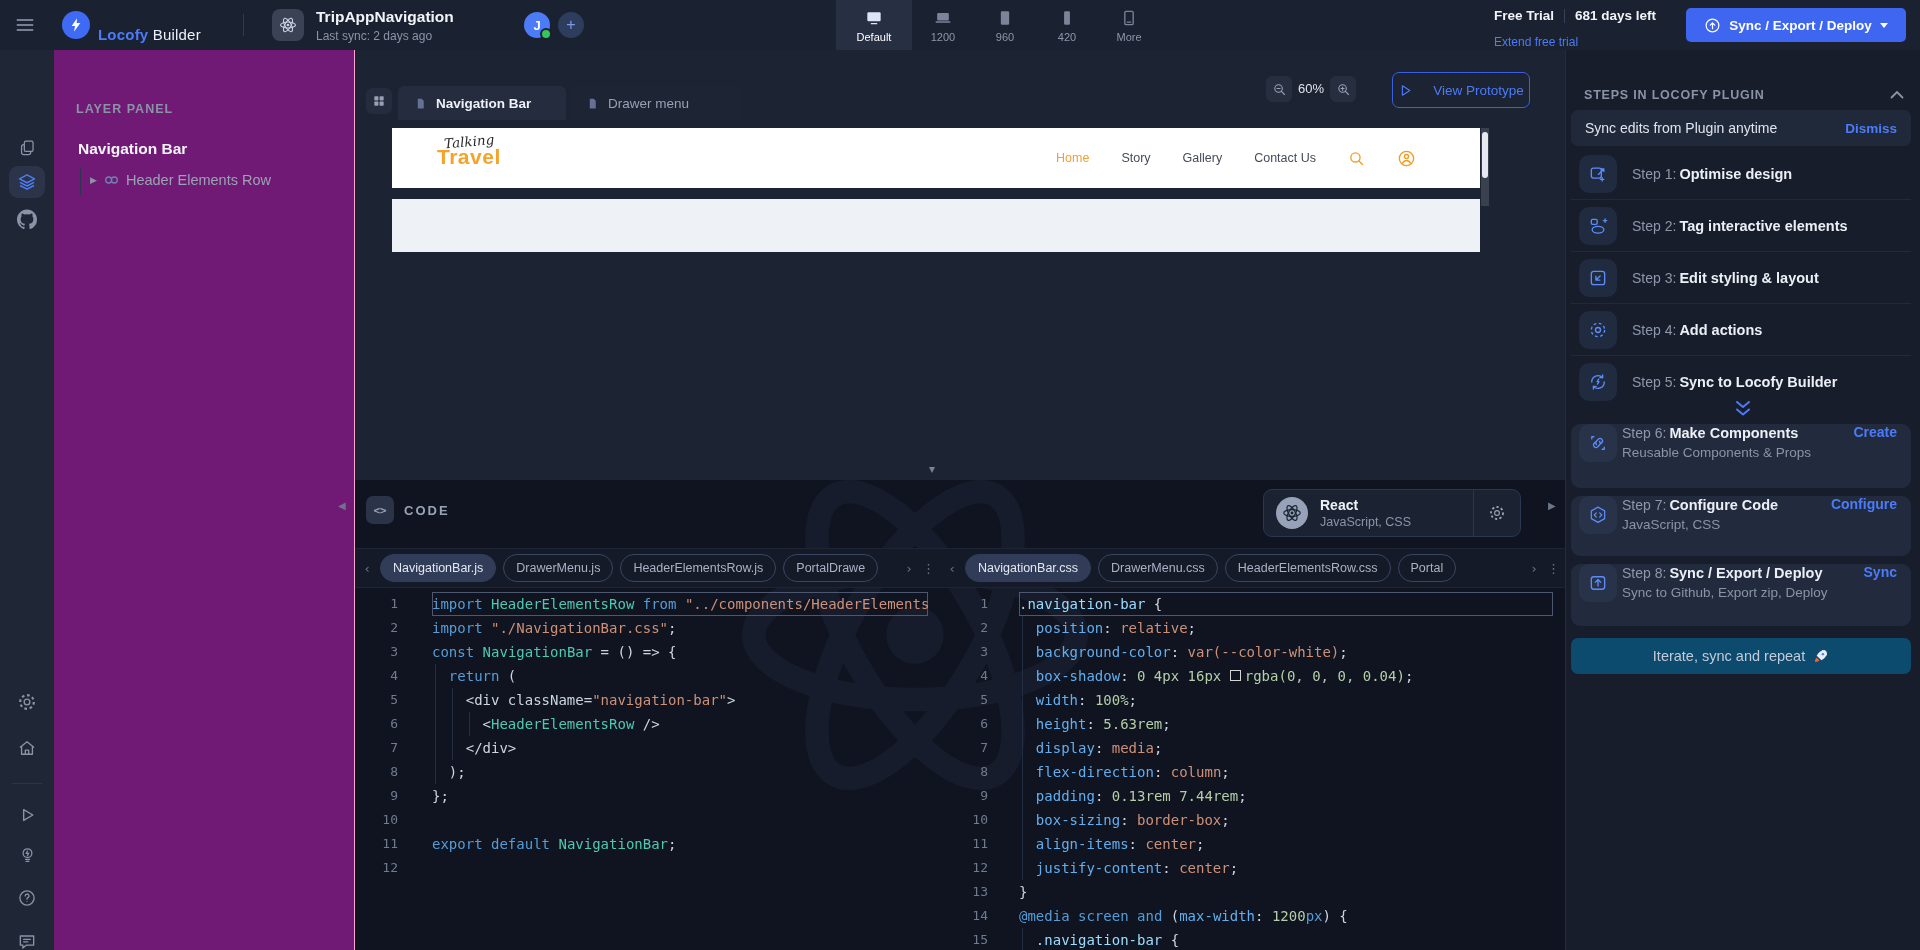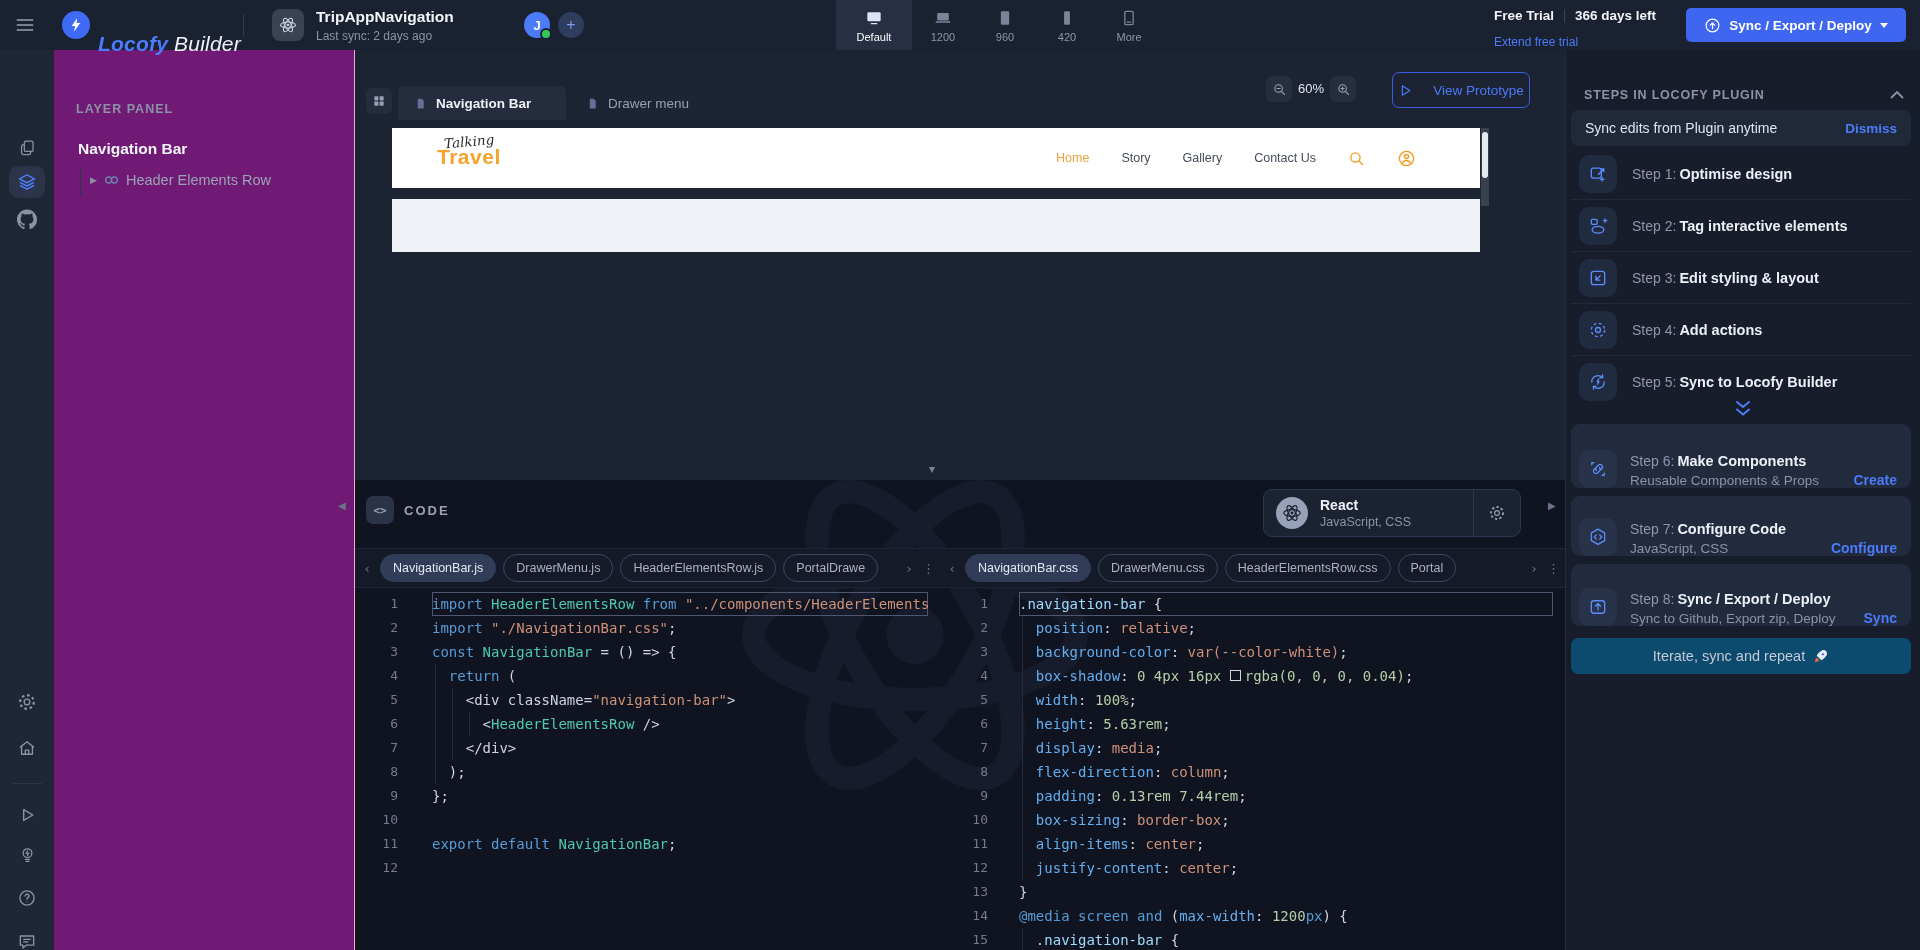--- a/index.html
+++ b/index.html
@@ -4,21 +4,21 @@
 <style>
 html,body{margin:0;padding:0;background:#0d1119}
 #app{position:relative;width:1920px;height:950px;overflow:hidden;background:#161c2a;font-family:"Liberation Sans",sans-serif;color:#e8ebf2}
 svg{display:block}
 .abs{position:absolute}
 .glyph{font-family:"DejaVu Sans",sans-serif}
 
 .topbar{position:absolute;left:0;top:0;width:1920px;height:50px;background:#1a2130;z-index:5}
 .hamburger{left:14px;top:14px;color:#97a0b4;cursor:pointer}
 .logo-mark{left:62px;top:11px;width:28px;height:28px;border-radius:50%;background:#3f6af5;display:flex;align-items:center;justify-content:center}
-.logo-text{left:98px;top:32px;font-size:21px;font-style:italic;letter-spacing:.2px;white-space:nowrap}
+.logo-text{left:98px;top:26px;font-size:15px;letter-spacing:.2px;white-space:nowrap}
 .logo-text b{color:#4b7bf9;font-weight:700}
 .logo-text span{color:#eef1f7;font-weight:400}
 .tb-divider{left:243px;top:14px;width:1px;height:22px;background:#323b4e}
 .proj-icon{left:272px;top:9px;width:32px;height:32px;border-radius:8px;background:#3a4254;display:flex;align-items:center;justify-content:center;color:#c9d2e4}
 .proj-meta{left:316px;top:8px}
 .proj-name{font-size:15.5px;font-weight:700;color:#f2f4f8}
 .proj-sync{font-size:12px;color:#8b93a7;margin-top:3px}
 .avatar{left:524px;top:12px;width:26px;height:26px;border-radius:50%;background:#4b7bf9;color:#fff;font-size:13px;font-weight:700;display:flex;align-items:center;justify-content:center}
 .avatar i{position:absolute;right:-2px;bottom:-2px;width:8px;height:8px;border-radius:50%;background:#35c759;border:2px solid #1a2130}
 .add-btn{left:558px;top:12px;width:26px;height:26px;border-radius:50%;background:#2e3c5e;color:#7f9be8;font-size:16px;line-height:1;display:flex;align-items:center;justify-content:center;cursor:pointer}
@@ -106,21 +106,21 @@
 .sp-title{position:absolute;left:18px;top:38px;font-size:12.5px;font-weight:700;letter-spacing:.8px;color:#8b93a7}
 .sp-chevron{position:absolute;right:16px;top:40px;color:#8b93a7;cursor:pointer}
 .sp-notice{position:absolute;left:5px;top:60px;width:340px;height:36px;background:#202939;border-radius:7px;display:flex;align-items:center;padding:0 14px;box-sizing:border-box;font-size:14px;color:#dfe4ee}
 .dismiss{margin-left:auto;color:#4b7bf9;font-weight:700;font-size:13.5px;cursor:pointer}
 .sp-row{position:absolute;left:5px;width:340px;height:52px;display:flex;align-items:center;gap:15px;padding:0 8px;box-sizing:border-box;border-bottom:1px solid #222a3a;cursor:pointer}
 .sp-row.nosep{border-bottom:none}
 .sp-ic{width:38px;height:38px;border-radius:10px;background:#212b40;display:flex;align-items:center;justify-content:center;flex:none;color:#5b8cf9}
 .sp-text{font-size:14px;color:#8e97ab}
 .sp-text b{color:#eceff5;font-size:14.5px;margin-left:3px}
 .sp-dchev{position:absolute;left:0;right:0;top:350px;display:flex;justify-content:center;color:#4b7bf9}
-.sp-card{position:absolute;left:5px;width:340px;background:#222b3d;border-radius:9px;display:flex;align-items:flex-end;gap:13px;padding:0 14px 0 8px;box-sizing:border-box;cursor:pointer}
+.sp-card{position:absolute;left:5px;width:340px;background:#222b3d;border-radius:9px;display:flex;align-items:flex-start;gap:5px;padding:0 14px 0 8px;box-sizing:border-box;cursor:pointer}
 .sp-card .sp-ic{background:#28334a}
 .sp-card .meta{flex:1}
 .sp-sub{font-size:13.5px;color:#8b93a7;margin-top:3px}
 .sp-action{color:#4b7bf9;font-weight:700;font-size:14px;flex:none;cursor:pointer}
 .sp-iter{position:absolute;left:5px;top:588px;width:340px;height:36px;background:#0c4a6e;border-radius:7px;display:flex;align-items:center;justify-content:center;gap:8px;font-size:14.5px;color:#c3cad8;cursor:pointer}
 </style>
 </head>
 <body>
 
 <div id="app">
@@ -200,21 +200,21 @@
             <path d="M10 17h4" stroke-linecap="round"></path>
           </svg>
         <span class="dlabel">More</span>
       </div>
     </div>
 
     <div class="abs trial">
       <div class="trial-line">
         <span>Free Trial</span>
         <i></i>
-        <span>366 days left</span>
+        <span>681 days left</span>
       </div>
       <div class="extend">Extend free trial</div>
     </div>
 
     <div class="abs deploy">
       <svg width="17" height="17" viewBox="0 0 24 24" fill="none" stroke="#fff" stroke-width="1.7">
           <circle cx="12" cy="12" r="9"></circle>
           <path d="M12 16.5V8.5M8.8 11.5L12 8.3l3.2 3.2" stroke-linecap="round" stroke-linejoin="round"></path>
         </svg>
       <span>Sync / Export / Deploy</span>

